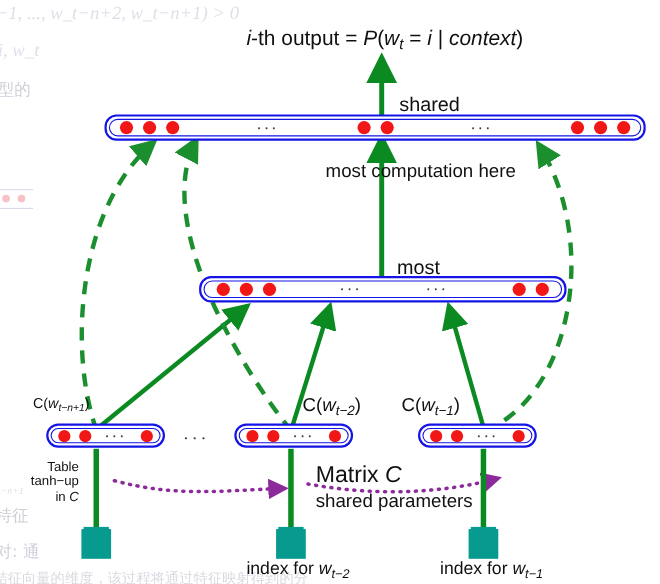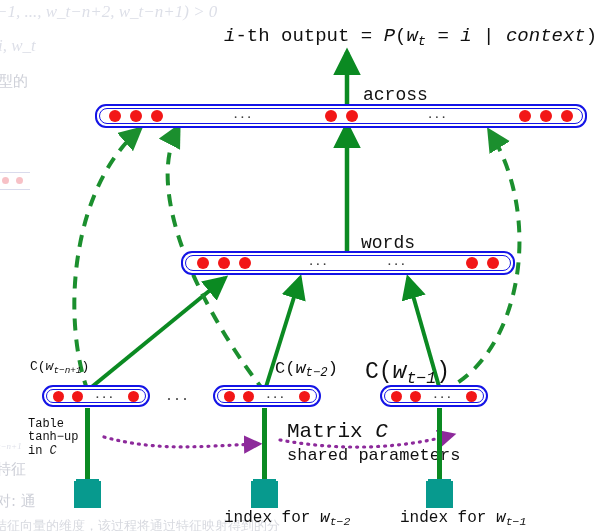--- a/index.html
+++ b/index.html
@@ -57,21 +57,22 @@
   .dot.sm{width:11px;height:11px;}
   .ell{
     color:#3a3a3a;font-size:15px;letter-spacing:3px;line-height:1;
     flex:0 0 auto;padding-bottom:5px;font-family:"Liberation Serif",serif;
   }
   .spacer{flex:1 1 auto;}
 
   
   .lbl{
     position:absolute;color:#101010;white-space:nowrap;
-    font-family:Liberation Mono, monospace;
+    font-family:Liberation Sans, sans-serif;
+    text-align:right;
   }
   .sub{font-size:.72em;vertical-align:-0.28em;font-style:italic;}
   .mathit{font-style:italic;}
 
   
   .idxbox{position:absolute;background:#079a8e;width:27px;height:27px;}
   .stem{position:absolute;background:#0b8a22;}
   .stembar{position:absolute;background:#079a8e;height:4px;}
 
   .dots-sep{position:absolute;color:#3a3a3a;font-size:16px;letter-spacing:4px;}
@@ -133,42 +134,43 @@
     <g fill="none" stroke="#8d2a9b" stroke-width="3.2" stroke-dasharray="1,6" stroke-linecap="round">
       <path d="M104,437 C 160,452 200,446 258,444" marker-end="url(#apurp)"></path>
       <path d="M280,440 C 340,451 400,449 452,435" marker-end="url(#apurp)"></path>
     </g>
   </svg>
 
   <div class="lbl" style="left:224px;top:25px;font-size:19px;">
     <span class="mathit">i</span><span>-th output = </span><span class="mathit">P</span><span>(</span><span class="mathit">w</span><span class="sub">t</span><span> = </span><span class="mathit">i</span><span> | </span><span class="mathit">context</span><span>)</span>
   </div>
 
-  <div class="lbl" style="left:363px;top:85px;font-size:18px;">across</div>
+  <div class="lbl" style="left:363px;top:85px;font-size:18px;">shared</div>
 
   <div class="bar" style="left:95px;top:104px;width:492px;height:24px;padding:0 12px;">
     <div class="inner"></div>
     <div class="dot"></div>
     <div class="dot" style="margin-left:9px;"></div>
     <div class="dot" style="margin-left:9px;"></div>
     <div class="spacer"></div>
     <div class="ell">...</div>
     <div class="spacer"></div>
     <div class="dot"></div>
     <div class="dot" style="margin-left:9px;"></div>
     <div class="spacer"></div>
     <div class="ell">...</div>
     <div class="spacer"></div>
     <div class="dot"></div>
     <div class="dot" style="margin-left:9px;"></div>
     <div class="dot" style="margin-left:9px;"></div>
   </div>
 
-
-  <div class="lbl" style="left:361px;top:233px;font-size:18px;">words</div>
+  <div class="lbl" style="left:296px;top:146px;font-size:17px;">most computation here</div>
+
+  <div class="lbl" style="left:361px;top:233px;font-size:18px;">most</div>
 
   <div class="bar" style="left:181px;top:251px;width:334px;height:24px;padding:0 14px;">
     <div class="inner"></div>
     <div class="dot"></div>
     <div class="dot" style="margin-left:9px;"></div>
     <div class="dot" style="margin-left:9px;"></div>
     <div class="spacer"></div>
     <div class="ell">...</div>
     <div class="spacer"></div>
     <div class="ell">...</div>
@@ -200,21 +202,21 @@
   <div class="bar" style="left:213px;top:385px;width:108px;height:22px;padding:0 9px;">
     <div class="inner"></div>
     <div class="dot sm"></div>
     <div class="dot sm" style="margin-left:8px;"></div>
     <div class="spacer"></div>
     <div class="ell">...</div>
     <div class="spacer"></div>
     <div class="dot sm"></div>
   </div>
 
-  <div class="lbl" style="left:365px;top:359px;font-size:23px;">
+  <div class="lbl" style="left:365px;top:359px;font-size:17px;">
     <span>C(</span><span class="mathit">w</span><span class="sub">t−1</span><span>)</span>
   </div>
 
   <div class="bar" style="left:380px;top:385px;width:108px;height:22px;padding:0 9px;">
     <div class="inner"></div>
     <div class="dot sm"></div>
     <div class="dot sm" style="margin-left:8px;"></div>
     <div class="spacer"></div>
     <div class="ell">...</div>
     <div class="spacer"></div>

